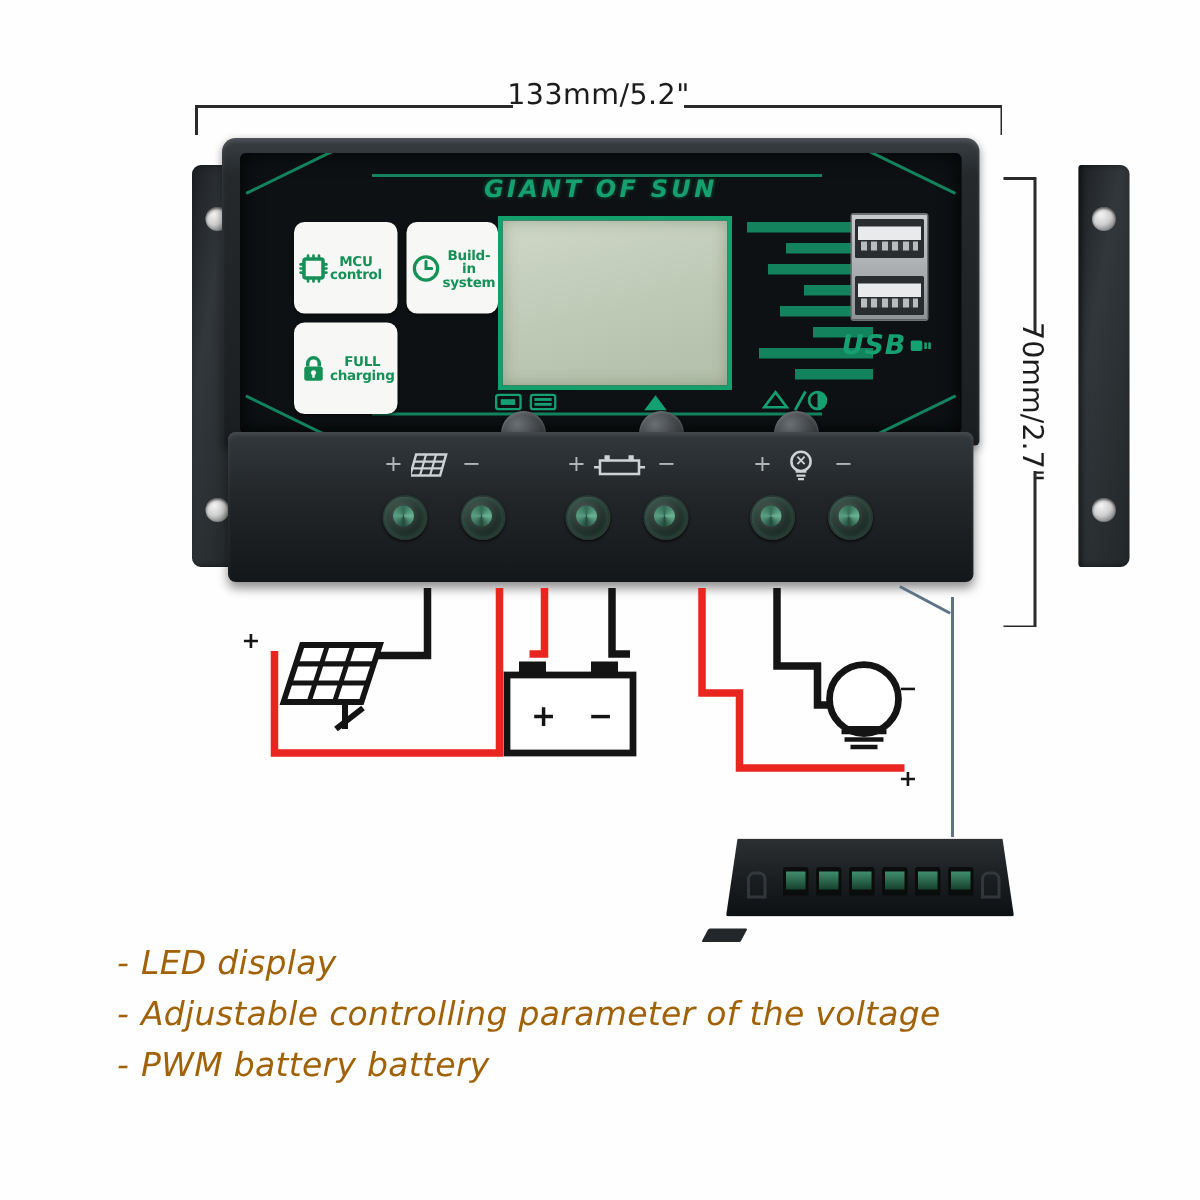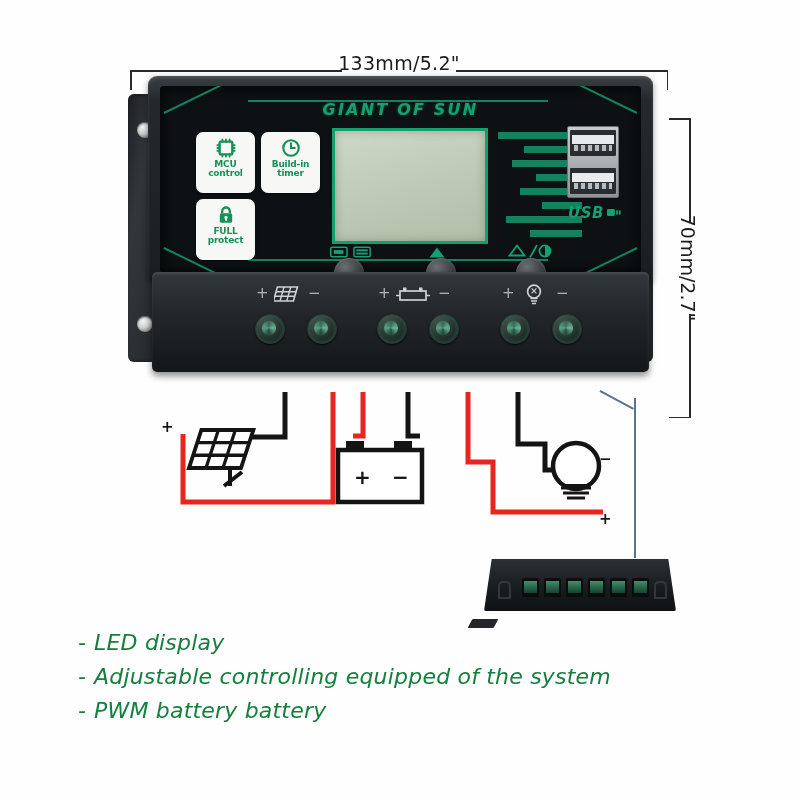--- a/index.html
+++ b/index.html
@@ -23,21 +23,21 @@
   .dim-right .lineT{top:0;height:104px;}
   .dim-right .lineB{bottom:0;height:104px;}
   .dim-right .tickT,.dim-right .tickB{position:absolute;left:6px;width:21px;height:1.5px;background:#2a2a2a;}
   .dim-right .tickT{top:0;}
   .dim-right .tickB{bottom:0;}
   .dim-right .label{position:absolute;left:50%;top:50%;
       transform:translate(-50%,-50%) rotate(90deg);transform-origin:center;
       font-size:19px;color:#1c1c1c;white-space:nowrap;}
 
   
-  .device{position:absolute;left:128px;top:76px;width:525px;height:305px;}
+  .device{position:absolute;left:128px;top:92px;width:625px;height:305px;}
   .flange{position:absolute;left:0;top:18px;width:34px;height:268px;
       background:linear-gradient(100deg,#1d2023 0%,#32373b 35%,#232729 100%);
       border-radius:6px 2px 2px 6px;box-shadow:inset -2px 0 4px rgba(0,0,0,.55);}
   .flange.right{left:auto;right:0;border-radius:2px 6px 6px 2px;
       box-shadow:inset 2px 0 4px rgba(0,0,0,.55);}
   .hole{position:absolute;left:9px;width:16px;height:16px;border-radius:50%;
       background:radial-gradient(circle at 38% 32%,#f4f4f4 0%,#cfcfcf 45%,#4a4e51 100%);
       box-shadow:inset 0 1px 2px rgba(0,0,0,.7);}
   .hole.h1{top:28px;} .hole.h2{top:222px;}
 
@@ -58,21 +58,21 @@
   .cl-h-bot{left:88px;bottom:12px;width:300px;}
 
   .brand{position:absolute;left:0;right:0;top:14px;text-align:center;
       font-size:16px;font-weight:bold;font-style:italic;color:#15a070;
       letter-spacing:2.2px;text-shadow:0 0 3px rgba(20,180,120,.45);}
 
   
   .badges{position:absolute;left:36px;top:46px;width:124px;
       display:grid;grid-template-columns:1fr 1fr;gap:6px;}
   .badge{background:#f7f8f6;border-radius:7px;padding:6px 2px 5px;
-      display:flex;flex-direction:column;align-items:center;justify-content:flex-start;
+      display:flex;align-items:center;justify-content:flex-start;
       box-shadow:0 1px 2px rgba(0,0,0,.5);min-height:50px;}
   .badge svg{display:block;}
   .badge .btext{margin-top:2px;font-size:9px;font-weight:bold;color:#159157;
       line-height:1.0;text-align:center;letter-spacing:-.2px;}
 
   
   .lcd{position:absolute;left:172px;top:42px;width:150px;height:110px;
       border:3px solid #13a06c;background:linear-gradient(165deg,#cfd8c8 0%,#bdc8b5 55%,#b3bfaa 100%);
       box-shadow:inset 0 0 10px rgba(90,110,80,.45);}
 
@@ -84,21 +84,21 @@
   .usb-port{position:absolute;right:22px;top:40px;width:52px;height:72px;
       background:linear-gradient(180deg,#c9ccce,#8e9396);border-radius:2px;
       border:1px solid #6d7174;display:flex;flex-direction:column;
       justify-content:space-between;padding:3px 2px;box-sizing:border-box;}
   .usb-slot{height:26px;background:#2a2d30;border-radius:1px;position:relative;overflow:hidden;}
   .usb-slot:before{content:"";position:absolute;left:2px;right:2px;top:5px;height:9px;
       background:#e8eaeb;}
   .usb-slot:after{content:"";position:absolute;left:4px;right:4px;top:15px;height:6px;
       background:repeating-linear-gradient(90deg,#b9bdbf 0 4px,#3a3d40 4px 7px);}
   .usb-label{position:absolute;right:20px;top:118px;display:flex;align-items:center;gap:3px;
-      font-size:15px;font-weight:bold;font-style:italic;color:#14a070;letter-spacing:.5px;}
+      font-size:18px;font-weight:bold;font-style:italic;color:#14a070;letter-spacing:.5px;}
 
   
   .btn-row{position:absolute;left:170px;top:160px;width:225px;height:42px;}
   .btn{position:absolute;top:12px;width:30px;height:30px;border-radius:50%;
       background:radial-gradient(circle at 36% 30%,#6a6f73 0%,#44484b 45%,#1e2123 100%);
       box-shadow:0 2px 3px rgba(0,0,0,.65), inset 0 1px 2px rgba(255,255,255,.18);}
   .btn.b1{left:4px;} .btn.b2{left:96px;} .btn.b3{left:186px;}
   .bic{position:absolute;top:-2px;color:#14a070;}
 
   
@@ -134,21 +134,21 @@
       background:#23272a;transform:skewX(-28deg);border-radius:1px;}
   .sv-end{position:absolute;width:9px;height:14px;top:22px;
       border:2px solid #3a3f42;border-radius:5px 5px 0 0;opacity:.8;}
 
   .leader{position:absolute;background:#5d7285;}
   .leader.v{width:1.6px;}
   .leader.diag{height:1.6px;transform-origin:left center;}
 
   
   .bullets{position:absolute;left:78px;top:630px;width:600px;}
-  .bullets li{list-style:none;font-style:italic;font-size:22px;color:#15803d;
+  .bullets li{list-style:none;font-style:italic;font-size:22px;color:#a16207;
       margin:0 0 9px 0;white-space:nowrap;letter-spacing:.2px;}
   .bullets{margin:0;padding:0;}
   .bullets li .dash{display:inline-block;width:16px;}
 </style>
 </head>
 <body>
 
 <div class="stage">
 
   <div class="dim-top">
@@ -206,33 +206,33 @@
           </div>
 
 
           <div class="badge">
             <span>
               <svg width="22" height="20" viewBox="0 0 24 24">
                 <circle cx="12" cy="12" r="9.3" fill="none" stroke="#159157" stroke-width="2.6"></circle>
                 <path d="M12 6.2V12h4.6" stroke="#159157" stroke-width="2.4" fill="none" stroke-linecap="round"></path>
               </svg>
             </span>
-            <span class="btext"><span>Build-in</span><br><span>timer</span></span>
+            <span class="btext"><span>Build-in</span><br><span>system</span></span>
           </div>
 
           <div class="badge">
             <span>
               <svg width="22" height="20" viewBox="0 0 24 24">
                 <path d="M7.4 10V7.6a4.6 4.6 0 019.2 0V10" fill="none" stroke="#159157" stroke-width="2.8"></path>
                 <rect x="4.6" y="10" width="14.8" height="11.4" rx="2" fill="#159157"></rect>
                 <circle cx="12" cy="15" r="2" fill="#f7f8f6"></circle>
                 <rect x="11" y="15.4" width="2" height="3.6" fill="#f7f8f6"></rect>
               </svg>
             </span>
-            <span class="btext"><span>FULL</span><br><span>protect</span></span>
+            <span class="btext"><span>FULL</span><br><span>charging</span></span>
           </div>
         </div>
 
         <div class="lcd"></div>
 
         <div class="stripes">
           <i style="top:2px;width:84px;"></i>
           <i style="top:16px;width:58px;"></i>
           <i style="top:30px;width:70px;"></i>
           <i style="top:44px;width:46px;"></i>
@@ -390,17 +390,17 @@
       <div class="sv-slot" style="left:104px;"></div>
       <div class="sv-slot" style="left:126px;"></div>
       <div class="sv-slot" style="left:148px;"></div>
       <div class="sv-end" style="left:170px;"></div>
     </div>
     <div class="sv-foot"></div>
   </div>
 
   <ul class="bullets">
     <li><span class="dash">-</span><span>LED display</span></li>
-    <li><span class="dash">-</span><span>Adjustable controlling equipped of the system</span></li>
+    <li><span class="dash">-</span><span>Adjustable controlling parameter of the voltage</span></li>
     <li><span class="dash">-</span><span>PWM battery battery</span></li>
   </ul>
 
 </div>
 
 </body></html>

